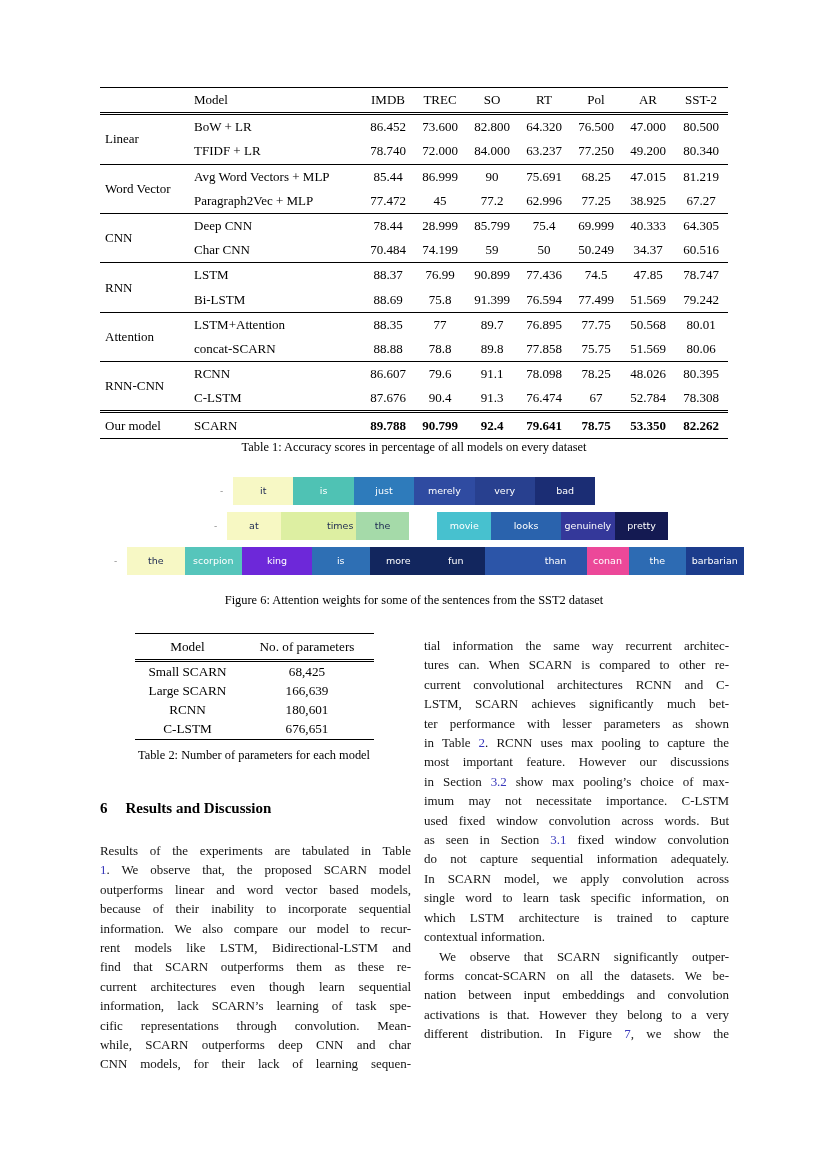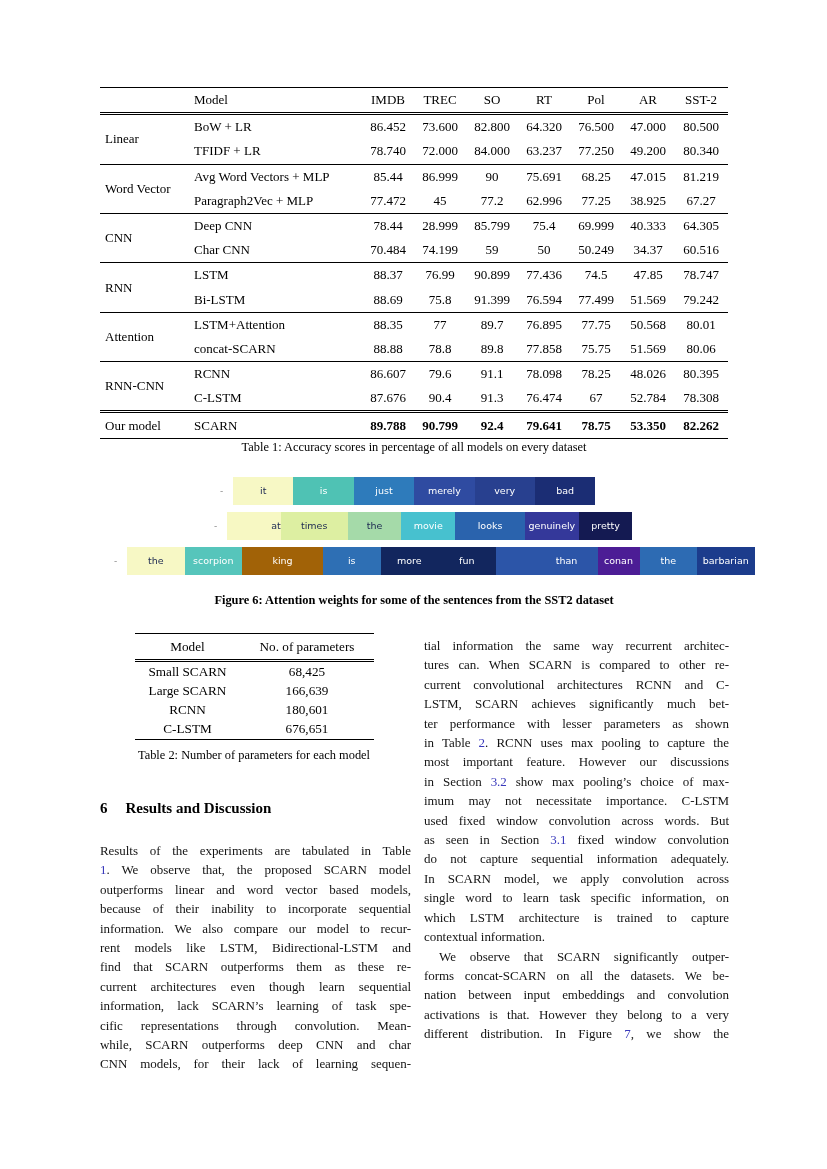--- a/index.html
+++ b/index.html
@@ -15,21 +15,21 @@
   .t1 .mod{text-align:left;padding-left:2px;}
   .t1 .num{text-align:center;}
   .t1 tbody tr.grp td{border-top:1px solid #000;}
   .t1 tbody tr.grpd td{border-top:3px double #000;}
   .t1 tbody tr:last-child td{border-bottom:1px solid #000;}
   .t1 td.b{font-weight:bold;}
 
   
   .caption{position:absolute;font-size:12.4px;color:#000;text-align:center;}
   .cap1{left:100px;top:440px;width:628px;}
-  .capfig{left:100px;top:593px;width:628px;font-weight:bold;}
+  .capfig{left:100px;top:593px;width:628px;}
   .cap2{left:104px;top:748px;width:300px;}
 
   
   .figure{position:absolute;left:0;top:477px;width:827px;height:110px;}
   .fig-row{position:absolute;display:flex;height:28px;}
   .fig-cell{position:relative;height:28px;line-height:28px;text-align:center;
             font-family:"DejaVu Sans", sans-serif;font-size:9.5px;overflow:hidden;}
   .fig-cell::after{content:"";position:absolute;left:50%;bottom:-4px;width:1px;height:3px;
                    background:#a9bdd0;}
   .dash{position:absolute;left:-13px;top:0;height:28px;line-height:28px;
@@ -235,38 +235,38 @@
         <span class="dash">-</span>
         <div class="fig-cell" style="width: 60.4px; background: rgb(247, 248, 197); color: rgb(28, 41, 81);">it</div>
         <div class="fig-cell" style="width: 60.4px; background: rgb(79, 194, 180); color: rgb(255, 255, 255);">is</div>
         <div class="fig-cell" style="width: 60.4px; background: rgb(46, 123, 187); color: rgb(255, 255, 255);">just</div>
         <div class="fig-cell" style="width: 60.4px; background: rgb(47, 75, 161); color: rgb(255, 255, 255);">merely</div>
         <div class="fig-cell" style="width: 60.4px; background: rgb(40, 64, 143); color: rgb(255, 255, 255);">very</div>
         <div class="fig-cell" style="width: 60.4px; background: rgb(27, 45, 116); color: rgb(255, 255, 255);">bad</div>
       </div>
       <div class="fig-row" style="left: 227px; top: 35px;">
         <span class="dash">-</span>
-        <div class="fig-cell" style="width: 53.7px; background: rgb(247, 248, 195); color: rgb(28, 41, 81); text-align: right;">at</div>
-        <div class="fig-cell" style="width: 67px; background: rgb(221, 239, 162); color: rgb(28, 41, 81);">times</div>
+        <div class="fig-cell" style="width: 53.7px; background: rgb(247, 248, 195); color: rgb(28, 41, 81);">at</div>
+        <div class="fig-cell" style="width: 31px; background: rgb(221, 239, 162); color: rgb(28, 41, 81); padding-left: 44px;">times</div>
         <div class="fig-cell" style="width: 53.7px; background: rgb(165, 218, 169); color: rgb(28, 41, 81);">the</div>
-        <div class="fig-cell" style="width: 53.7px; background: rgb(71, 193, 207); color: rgb(255, 255, 255);">movie</div>
+        <div class="fig-cell" style="width: 53.7px; background: rgb(71, 193, 207); color: rgb(255, 255, 255); margin-left: 28px;">movie</div>
         <div class="fig-cell" style="width: 70px; background: rgb(42, 99, 173); color: rgb(255, 255, 255);">looks</div>
         <div class="fig-cell" style="width: 53.7px; background: rgb(52, 56, 154); color: rgb(255, 255, 255);">genuinely</div>
         <div class="fig-cell" style="width: 53.7px; background: rgb(20, 26, 82); color: rgb(255, 255, 255);">pretty</div>
       </div>
       <div class="fig-row" style="left: 127px; top: 70px;">
         <span class="dash">-</span>
         <div class="fig-cell" style="width: 57.5px; background: rgb(247, 248, 197); color: rgb(28, 41, 81);">the</div>
         <div class="fig-cell" style="width: 57.5px; background: rgb(86, 197, 187); color: rgb(255, 255, 255);">scorpion</div>
-        <div class="fig-cell" style="width: 81px; background: #a16207; color: rgb(255, 255, 255);">king</div>
+        <div class="fig-cell" style="width: 70px; background: #6d28d9; color: rgb(255, 255, 255);">king</div>
         <div class="fig-cell" style="width: 57.5px; background: rgb(46, 111, 180); color: rgb(255, 255, 255);">is</div>
         <div class="fig-cell" style="width: 57.5px; background: rgb(18, 38, 94); color: rgb(255, 255, 255);">more</div>
         <div class="fig-cell" style="width: 57.5px; background: rgb(18, 38, 94); color: rgb(255, 255, 255);">fun</div>
         <div class="fig-cell" style="width: 62px; background: rgb(44, 85, 168); color: rgb(255, 255, 255); padding-left: 40px;">than</div>
-        <div class="fig-cell" style="width: 42px; background: #4c1d95; color: rgb(255, 255, 255);">conan</div>
+        <div class="fig-cell" style="width: 42px; background: #ec4899; color: rgb(255, 255, 255);">conan</div>
         <div class="fig-cell" style="width: 57.5px; background: rgb(45, 107, 179); color: rgb(255, 255, 255);">the</div>
         <div class="fig-cell" style="width: 57.5px; background: rgb(28, 60, 140); color: rgb(255, 255, 255);">barbarian</div>
       </div>
     </div>
 
   <div class="caption capfig">Figure 6: Attention weights for some of the sentences from the SST2 dataset</div>
 
   <table class="t2">
     <colgroup>
         <col style="width:105px">

